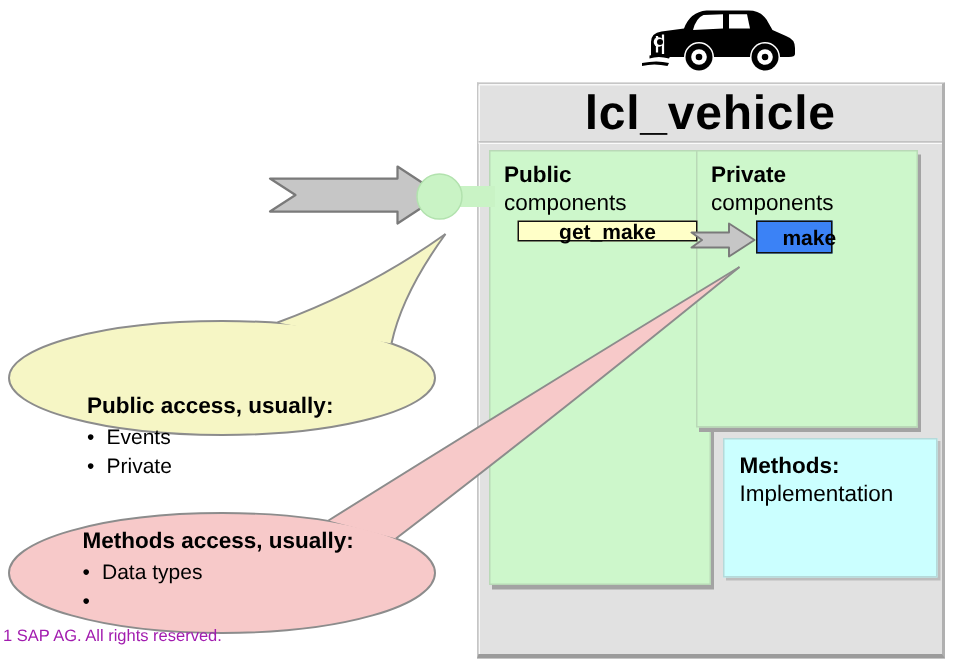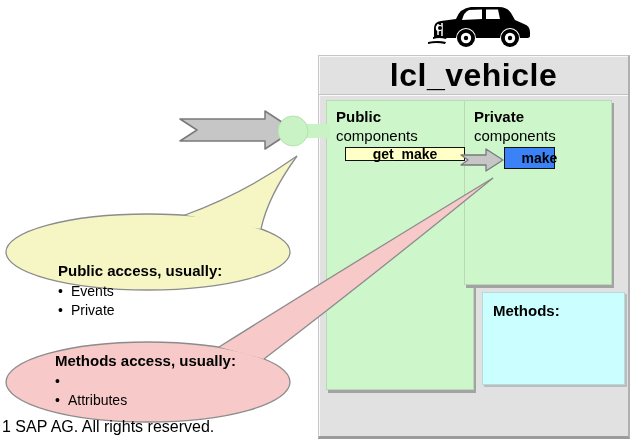--- a/index.html
+++ b/index.html
@@ -49,21 +49,21 @@
   .overlay{position:absolute;left:0;top:0;width:635px;height:442px;z-index:5;}
   
   .callout-text{position:absolute;z-index:6;line-height:19px;font-size:14px;}
   .callout-text .hd{font-size:15px;font-weight:bold;margin-bottom:2px;}
   .callout-text .li{display:flex;}
   .callout-text .dot{width:13px;text-align:left;}
   .co-public{left:58px;top:217px;width:235px;margin-top:44px;}
   .co-private{left:55px;top:351px;width:240px;}
   .footer{
     position:absolute;left:2px;top:418px;z-index:7;
-    font-size:16px;color:#000000;
+    font-size:11px;color:#a21caf;
   }
   .car{position:absolute;left:427px;top:2px;z-index:2;}
 </style>
 </head>
 <body>
 
 <div class="stage">
 
   <svg class="car" width="106" height="46" viewBox="0 0 106 46">
     <g stroke="none" fill="#000">
@@ -107,20 +107,21 @@
 
   <div class="section sec-private">
     <div class="sec-header">
       <div class="hd">Private</div>
       <div>components</div>
     </div>
   </div>
 
   <div class="impl-box">
     <div class="hd">Methods:</div>
+    <div>Implementation</div>
   </div>
 
   <div class="member method m-get">get_make</div>
   <div class="member attr a-make">make</div>
 
   <svg class="overlay" viewBox="0 0 635 442">
 
     <polygon points="180,119 265,119 265,111 294,130 265,149 265,141 180,141 197,130" fill="#c6c6c6" stroke="#7a7a7a" stroke-width="1.5" stroke-linejoin="round"></polygon>
 
     <rect x="292" y="124" width="38" height="14" fill="#c9f3c5"></rect>
@@ -152,22 +153,22 @@
     <div class="li">
       <span class="dot">•</span>
       <span>Private</span>
     </div>
   </div>
 
   <div class="callout-text co-private">
     <div class="hd">Methods access, usually:</div>
     <div class="li">
       <span class="dot">•</span>
+      <span>Data types</span>
     </div>
     <div class="li">
       <span class="dot">•</span>
-      <span>Attributes</span>
     </div>
   </div>
 
   <div class="footer">1 SAP AG. All rights reserved.</div>
 
 </div>
 
 </body></html>

